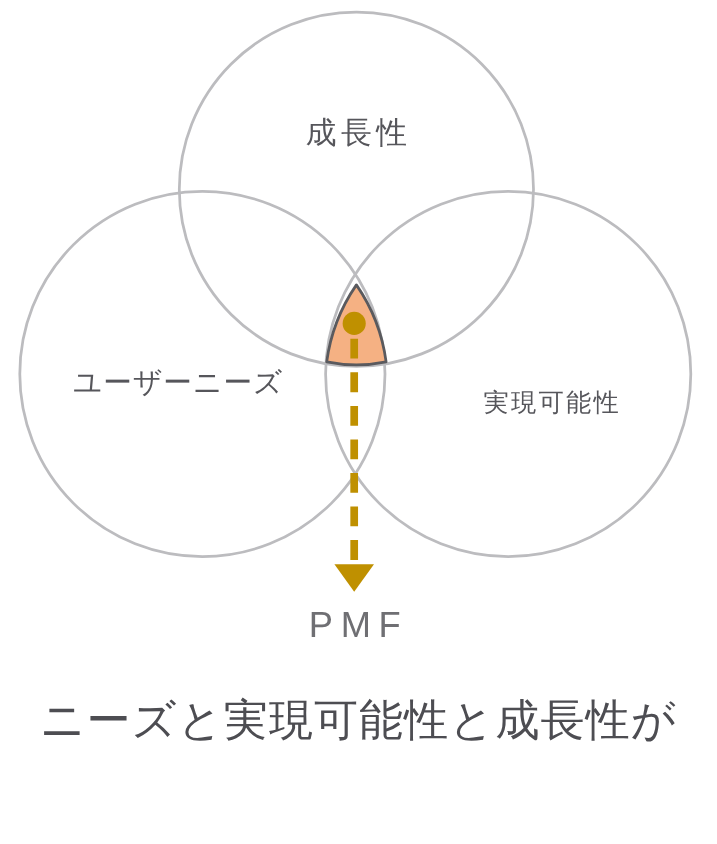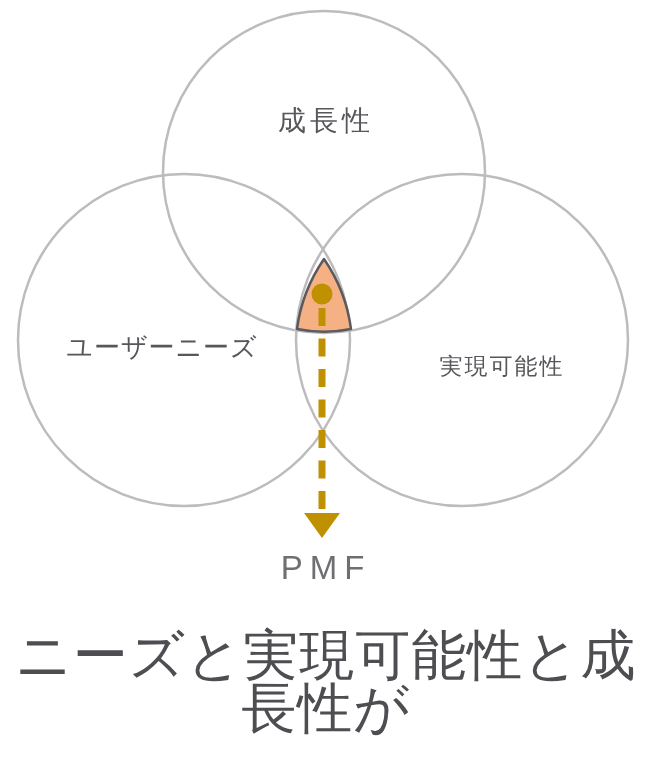--- a/index.html
+++ b/index.html
@@ -70,21 +70,21 @@
     left:0; right:0; top:549px;
     text-align:center;
     font-size:33px;
     letter-spacing:7px;
     color:var(--pmf-text);
   }
   .caption{
     position:absolute;
     left:0; right:0; top:629px;
     text-align:center;
-    font-size:55px;
+    font-size:40px;
     line-height:53px;
     letter-spacing:1px;
     color:var(--caption-text);
   }
 </style>
 </head>
 <body>
 
 <div class="canvas">
 

